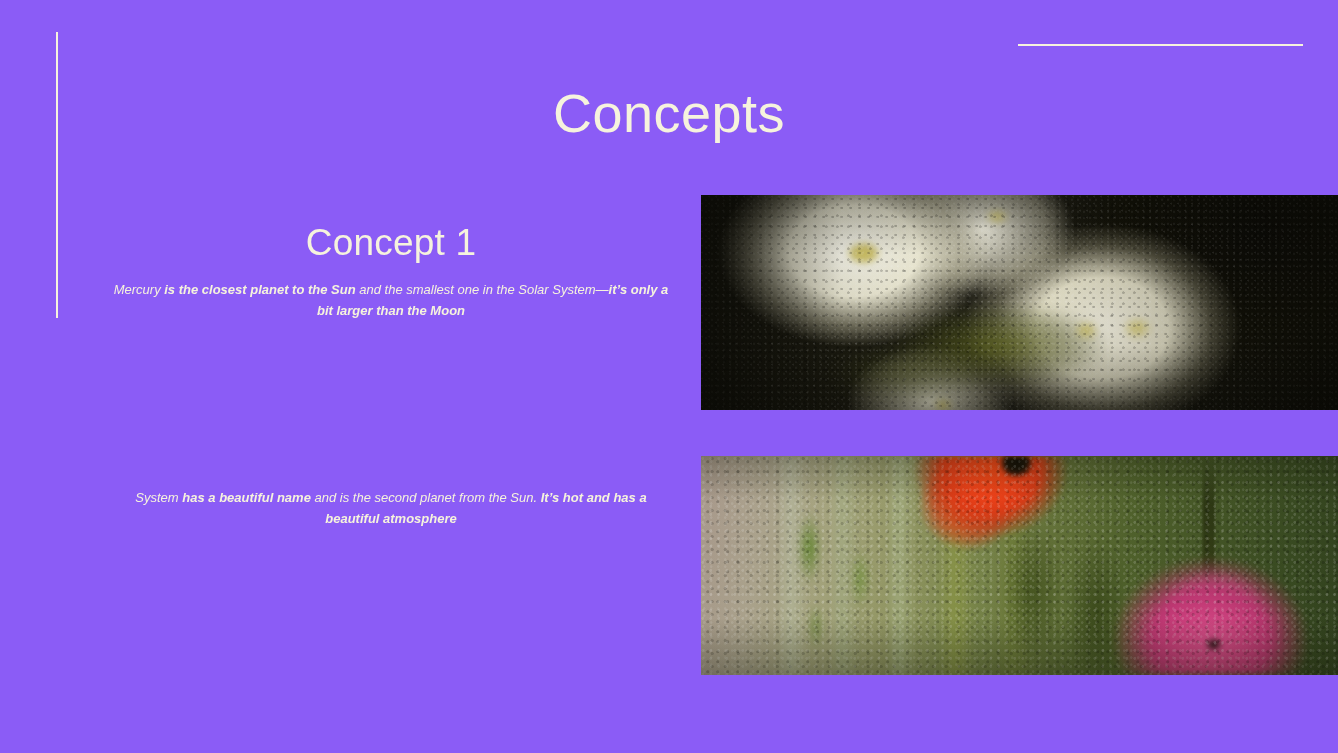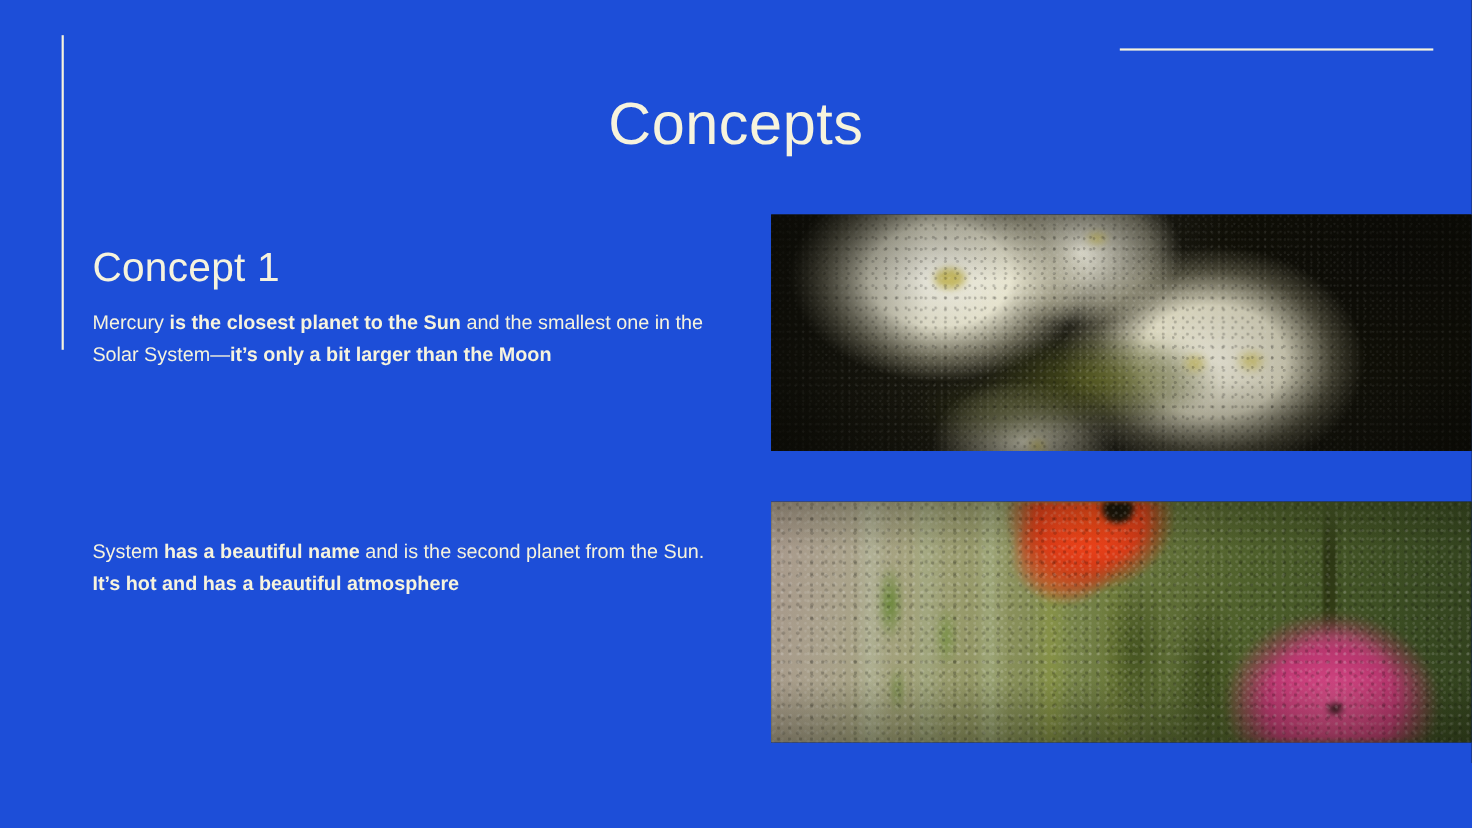--- a/index.html
+++ b/index.html
@@ -4,21 +4,21 @@
 <style>
   html, body {
     margin: 0;
     padding: 0;
     background: #1d1d1d;
   }
   .slide {
     position: relative;
     width: 1338px;
     height: 753px;
-    background: #1d4ed8;
+    background: #8b5cf6;
     overflow: hidden;
     font-family: "Liberation Sans", sans-serif;
     -webkit-font-smoothing: antialiased;
   }
 
   
   .rule-vertical {
     position: absolute;
     left: 56px;
     top: 32px;
@@ -45,41 +45,42 @@
     color: #f6f3dd;
     font-size: 54px;
     font-weight: 400;
     letter-spacing: 0.5px;
     line-height: 1.1;
   }
 
   
   .concept {
     position: absolute;
-    left: 84px;
+    left: 112px;
     width: 558px;
-    text-align: left;
+    text-align: center;
   }
   .concept-1 { top: 222px; }
   .concept-2 { top: 487px; }
 
   .concept-heading {
     color: #f6f3dd;
     font-size: 37px;
     font-weight: 400;
     line-height: 1.15;
     margin: 0 0 14px 0;
     letter-spacing: 0.2px;
   }
   .concept-body {
     color: #f6f3dd;
-    font-size: 18px;
+    font-size: 13px;
     font-weight: 400;
     line-height: 1.63;
     margin: 0;
+    font-style: italic;
   }
   .concept-body b {
     font-weight: 700;
   }
 
   
   .photo {
     position: absolute;
     left: 701px;
     right: 0;

